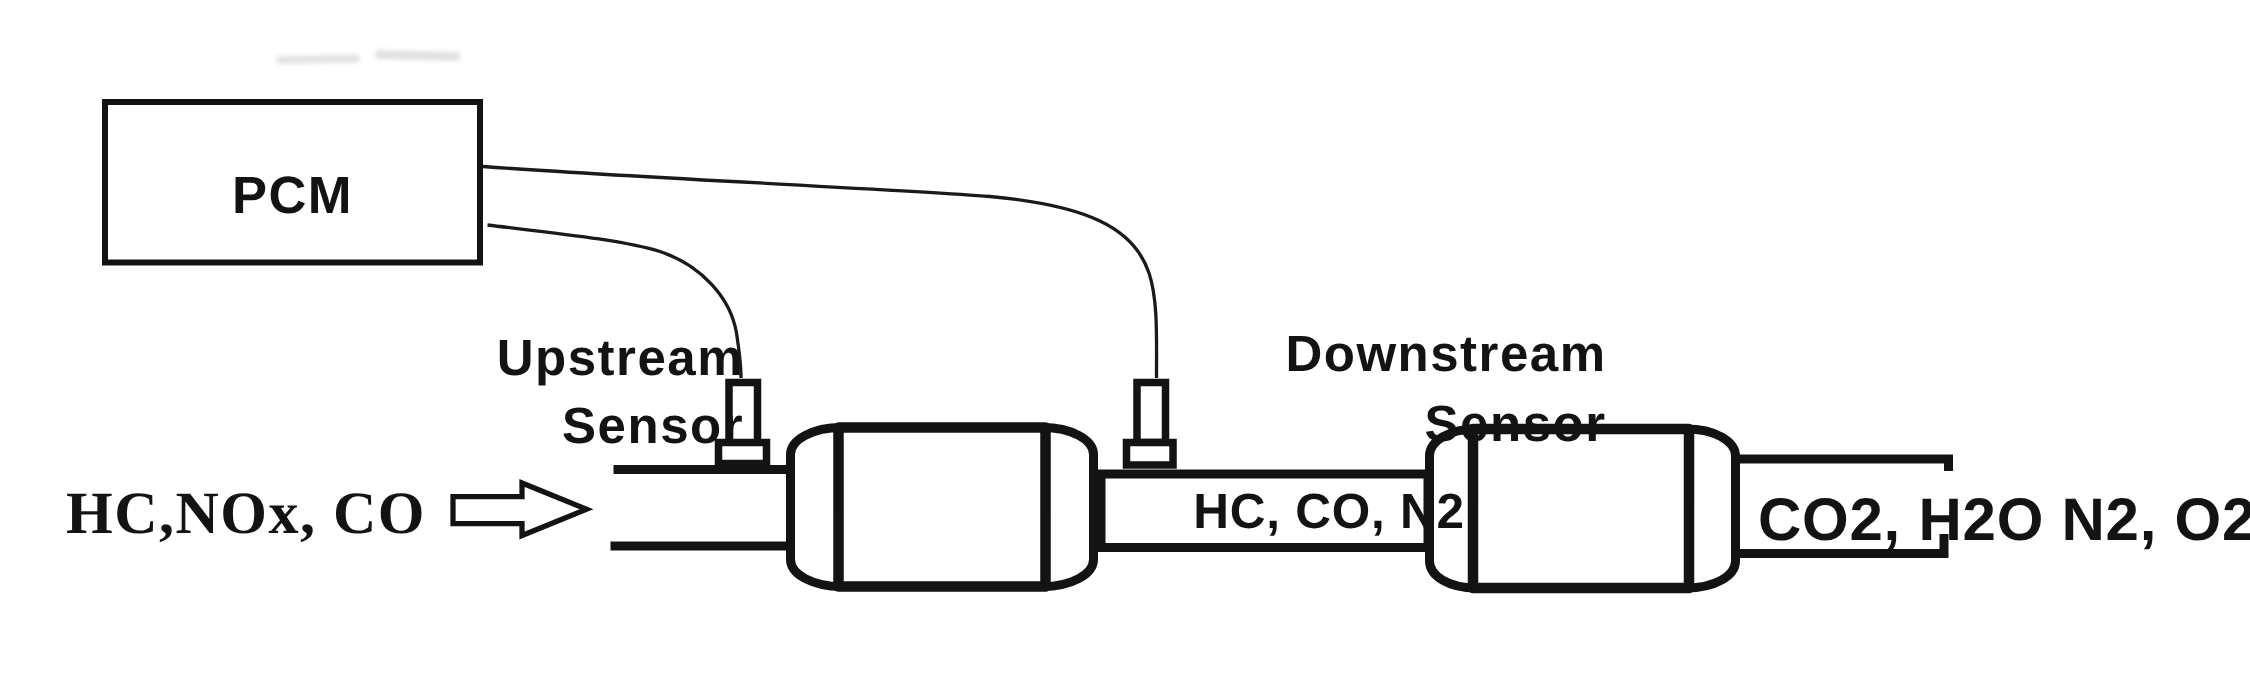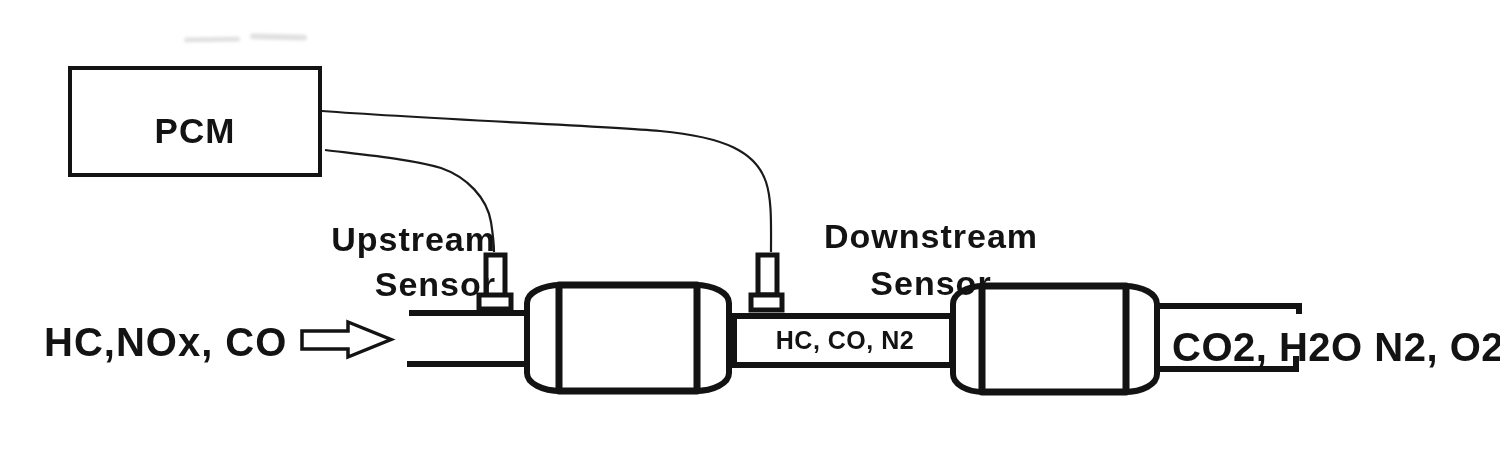--- a/index.html
+++ b/index.html
@@ -22,29 +22,29 @@
   .pcm-lbl {
     left: 70px; top: 112px; width: 250px;
     font-size: 35px; text-align: center; letter-spacing: 1px;
   }
   .upstream-lbl {
     left: 276px; top: 217px; width: 220px;
     font-size: 34px; line-height: 45px; text-align: right; letter-spacing: 1px;
   }
   .downstream-lbl {
     left: 791px; top: 213px; width: 280px;
-    font-size: 34px; line-height: 47px; text-align: center; letter-spacing: 1px;
+    font-size: 34px; line-height: 47px; text-align: right; letter-spacing: 1px;
   }
   .inlet-lbl {
     left: 44px; top: 320px;
-    font-size: 40px; letter-spacing: 1px;
+    font-size: 40px; letter-spacing: 1px; font-family: Liberation Serif, serif;
   }
   .mid-lbl {
-    left: 734px; top: 317px; width: 222px; height: 48px;
-    font-size: 25px; letter-spacing: 0.5px;
+    left: 775px; top: 317px; width: 222px; height: 48px;
+    font-size: 33px; letter-spacing: 0.5px;
     display: flex; align-items: center; justify-content: center;
   }
   .outlet-lbl {
     left: 1172px; top: 325px;
     font-size: 40px; letter-spacing: 0.5px;
   }
   .smudge {
     position: absolute;
     background: #d7d7d7;
     border-radius: 4px;

